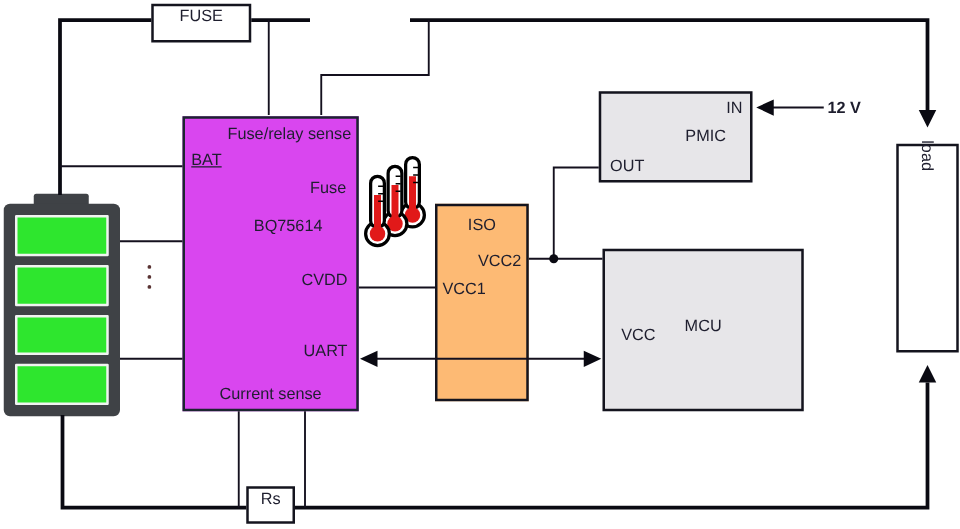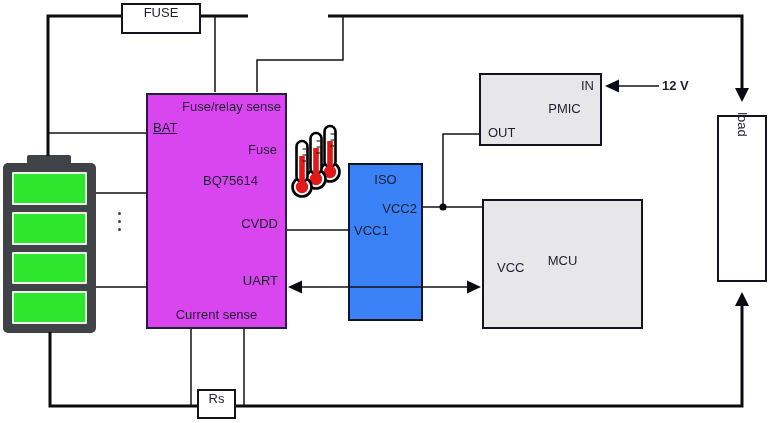--- a/index.html
+++ b/index.html
@@ -6,21 +6,21 @@
   .stage{
     position:relative;width:768px;height:423px;background:#ffffff;overflow:hidden;
     font-family:"Liberation Sans",sans-serif;font-size:13px;color:#1e1e2e;
   }
   
   .box{position:absolute;box-sizing:border-box;border:2px solid #14141e;background:#fff;
        display:flex;align-items:flex-start;justify-content:center;}
   .fuse {left:121px;top:3px;width:80px;height:31px;}
   .relay{left:248px;top:3px;width:80px;height:31px;}
   .bq   {left:146px;top:93px;width:141px;height:236px;background:#d946ef;border-color:#1b2430;display:block;}
-  .iso  {left:348px;top:163px;width:75px;height:158px;background:#3b82f6;display:block;padding-left:32px;}
+  .iso  {left:348px;top:163px;width:75px;height:158px;background:#fdba74;display:block;padding-left:32px;}
   .pmic {left:479px;top:73px;width:123px;height:73px;background:#e7e6e9;display:block;}
   .mcu  {left:482px;top:199px;width:161px;height:130px;background:#e7e6e9;display:block;}
   .load {left:717px;top:115px;width:50px;height:167px;}
   .rs   {left:197px;top:389px;width:39px;height:30px;}
   .load span{transform:rotate(90deg);display:block;}
   
   .pin{position:absolute;white-space:nowrap;line-height:16px;}
   .bq .p-frs {top:4px;right:4px;}
   .bq .p-bat {top:25px;left:5px;text-decoration:underline;}
   .bq .p-gpio{top:47px;right:8px;}

